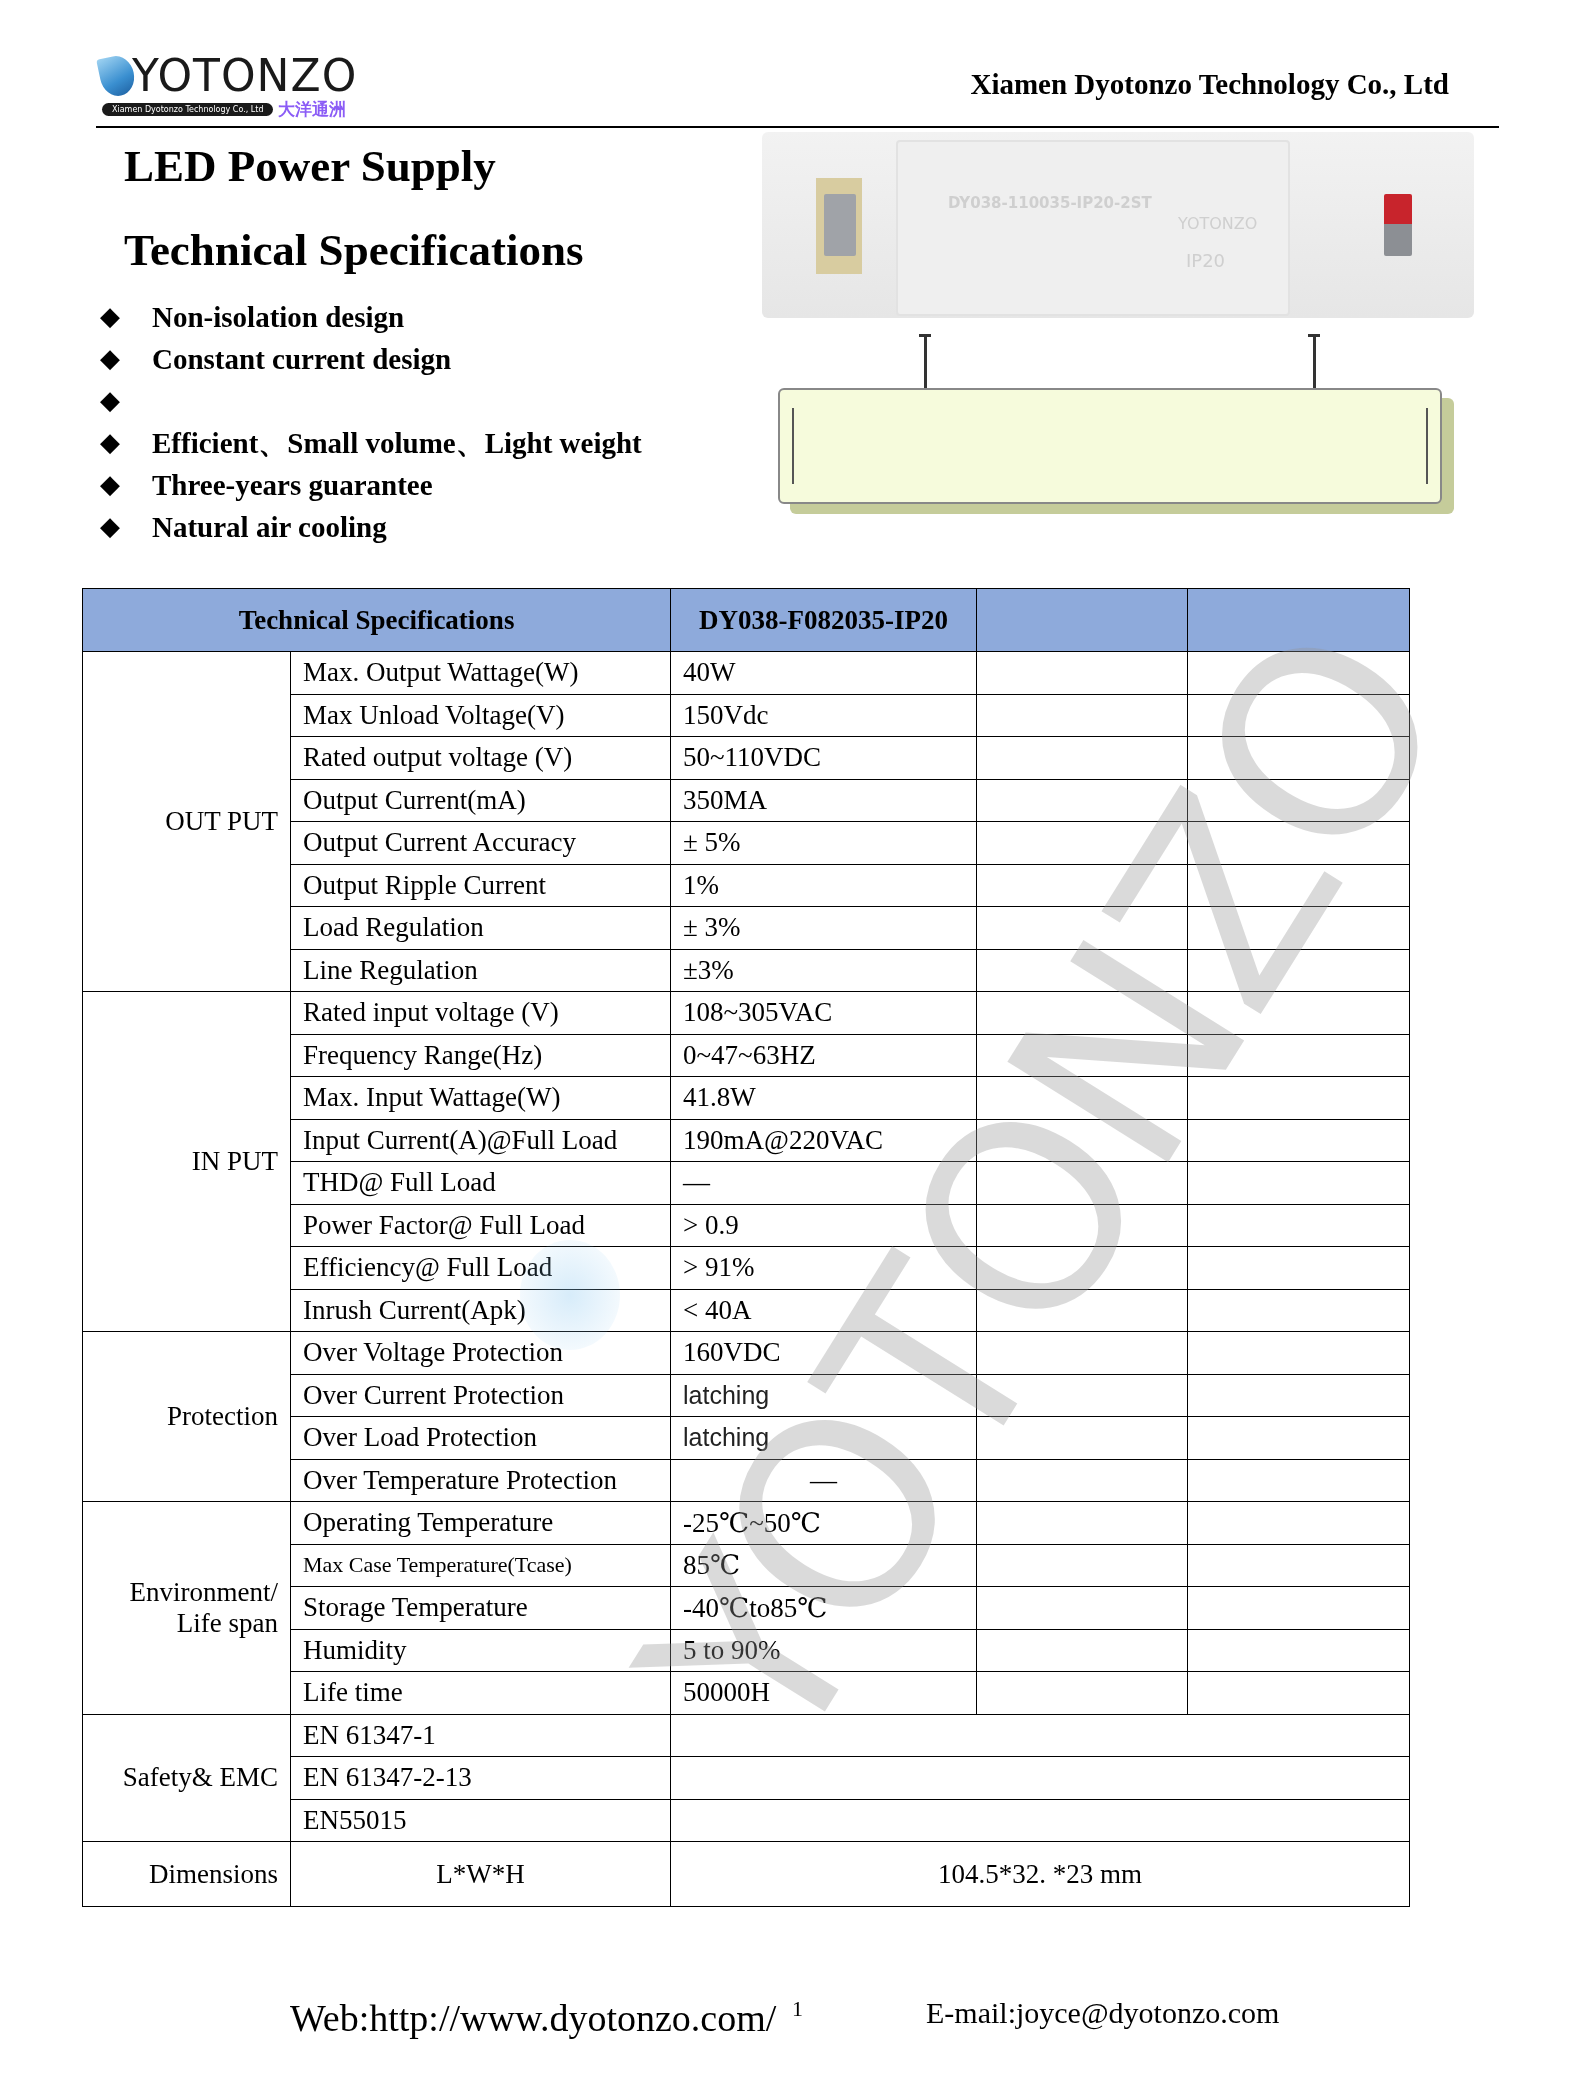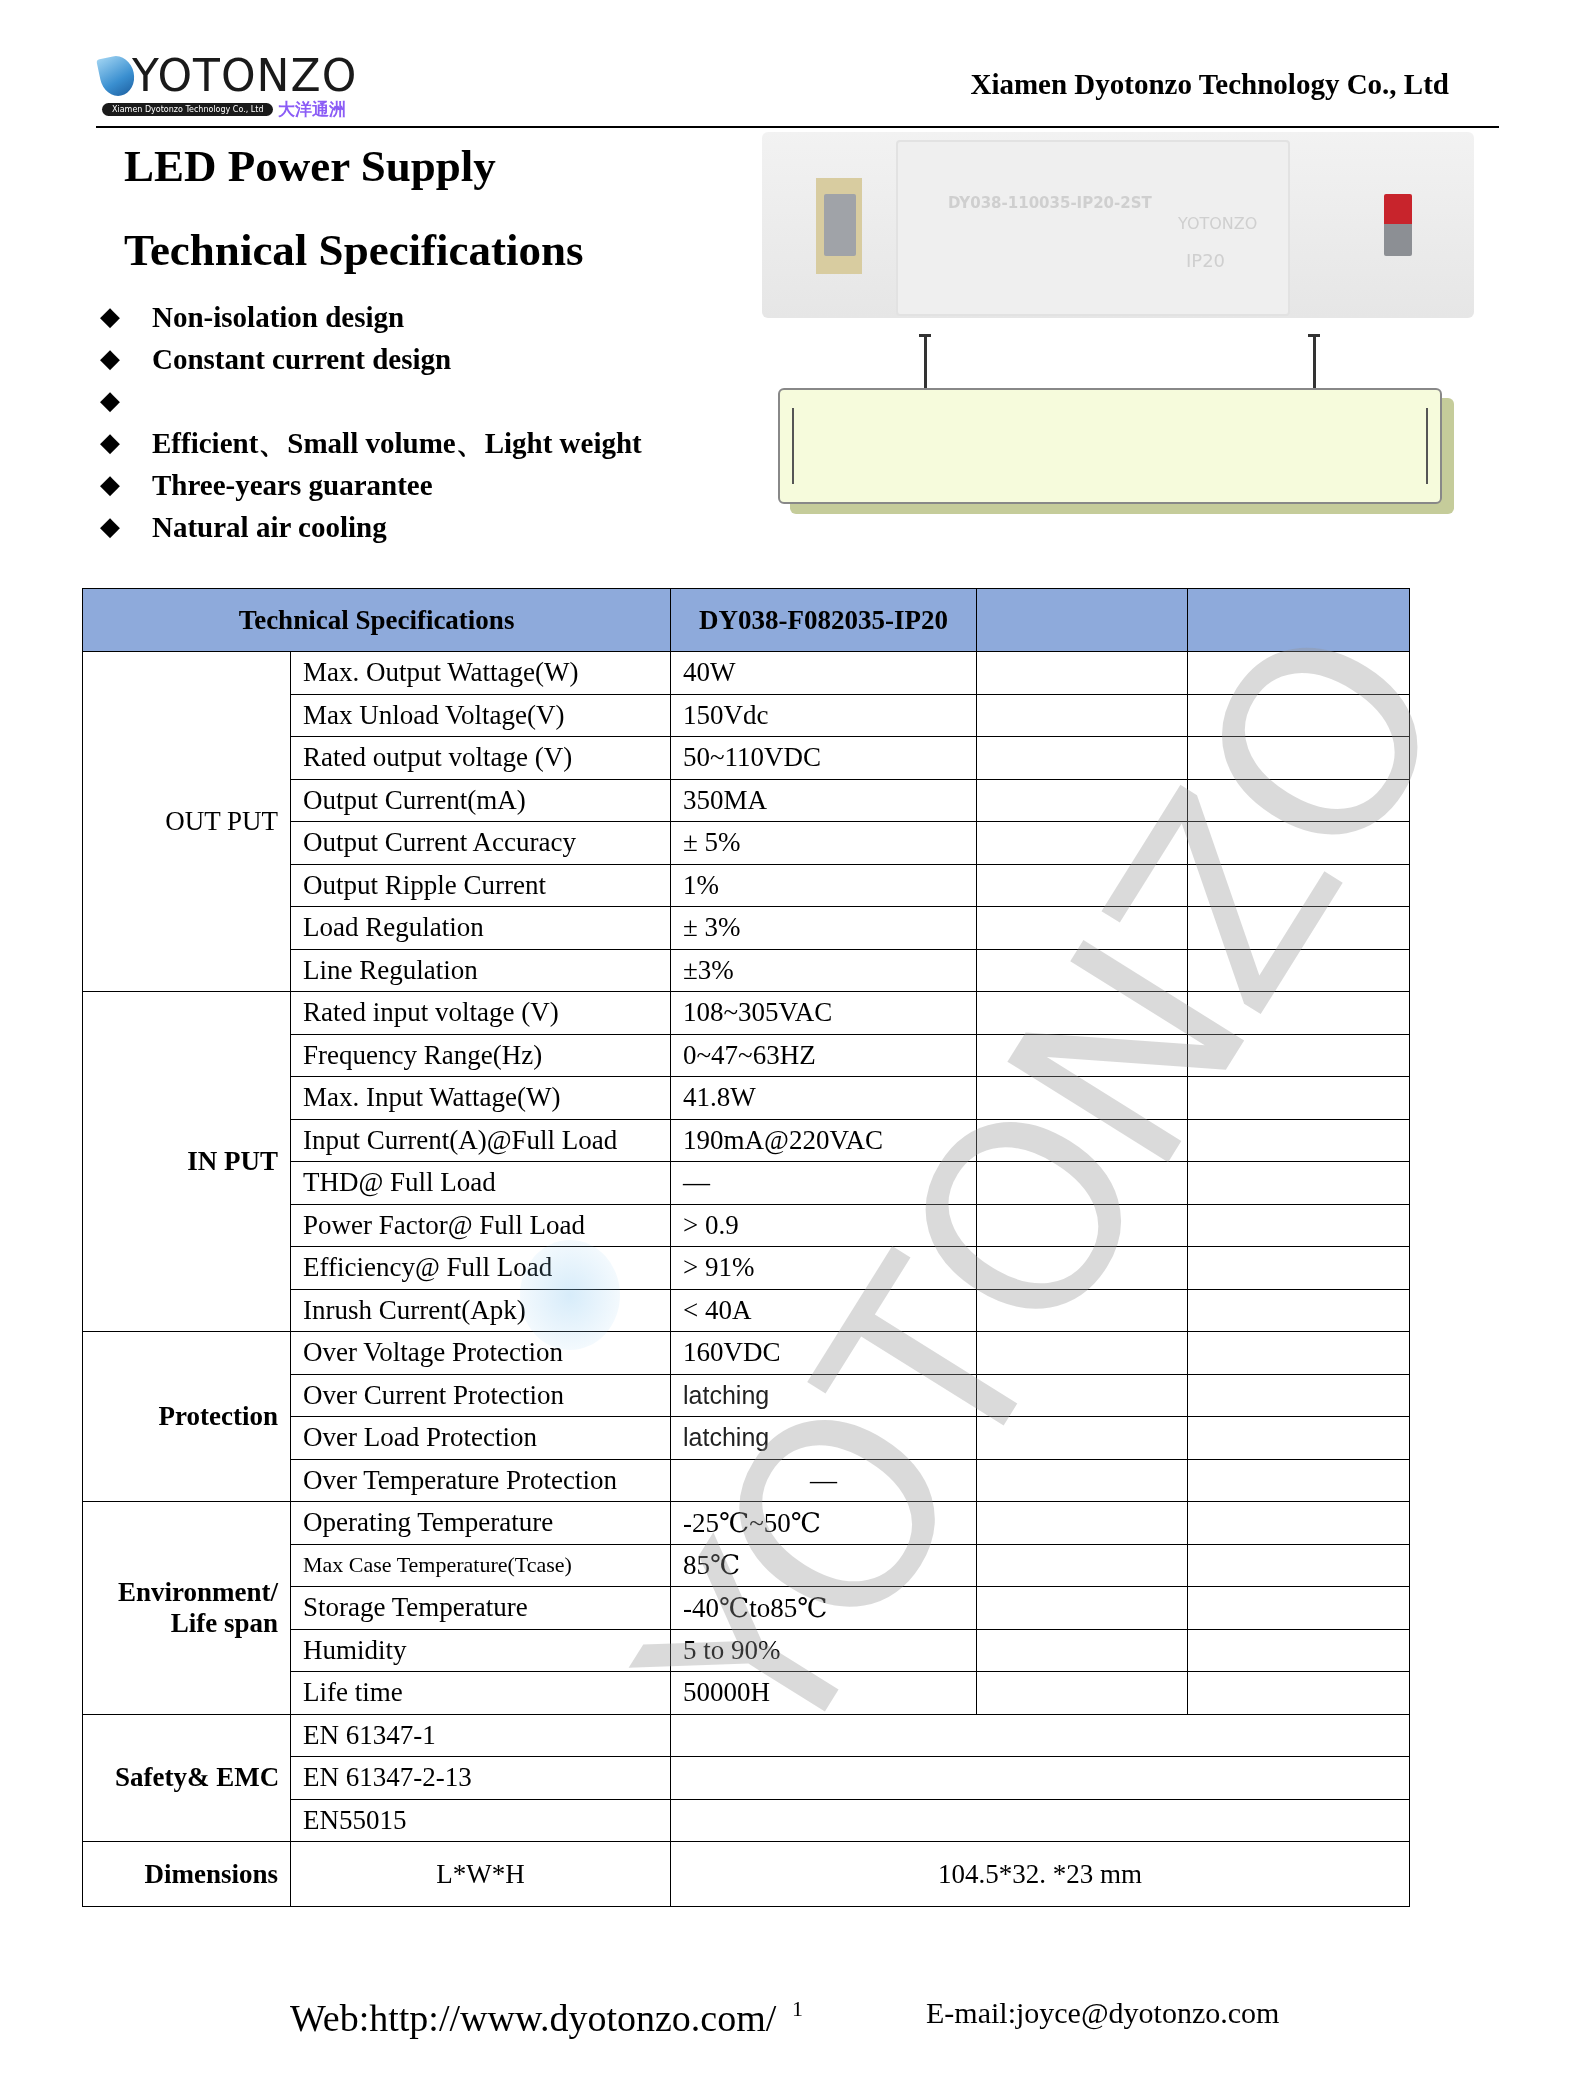--- a/index.html
+++ b/index.html
@@ -52,21 +52,21 @@
   .sign .bar-l { left: 12px; } .sign .bar-r { right: 12px; }
   .sign .text { position: absolute; left: 20px; right: 20px; top: 26px; text-align: center;
      font-family: "DejaVu Sans", sans-serif; font-size: 44px; color: #cf6a1c; letter-spacing: 0px; }
 
   
   table.spec { position: absolute; left: 82px; top: 588px; width: 1327px; border-collapse: collapse; table-layout: fixed; }
   table.spec td, table.spec th { border: 1.5px solid #000; padding: 0 12px; height: 41.5px; font-size: 27px;
      vertical-align: middle; white-space: nowrap; overflow: hidden; }
   table.spec thead th { background: #8eaadb; height: 62px; font-weight: bold; font-size: 27px; text-align: center; }
   table.spec .group { text-align: right; font-size: 27px; }
-  table.spec .group.bold { font-weight: bold; padding-left: 32px; }
+  table.spec .group.bold { font-weight: normal; padding-left: 32px; }
   table.spec .sans { font-family: "Liberation Sans", sans-serif; font-size: 25px; color: #222; }
   table.spec .small { font-size: 22px; }
   table.spec .center { text-align: center; }
   table.spec tr.dim td { height: 64px; }
 
   .watermark { position: absolute; left: 420px; top: 1040px; font-family: "DejaVu Sans", sans-serif;
      font-size: 260px; color: rgba(150,150,150,0.35); transform: rotate(-58deg); transform-origin: center;
      pointer-events: none; white-space: nowrap; letter-spacing: -6px; }
   .watermark-drop { position: absolute; left: 520px; top: 1240px; width: 100px; height: 110px; border-radius: 50%;
      background: radial-gradient(rgba(140,200,240,0.35), rgba(140,200,240,0)); pointer-events: none; }

